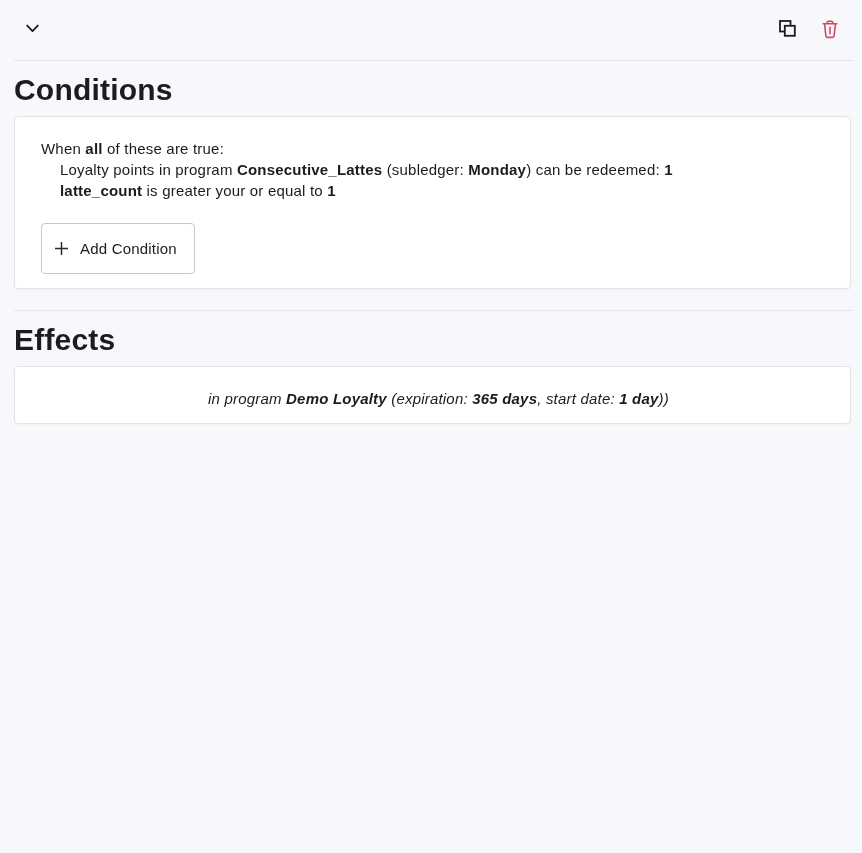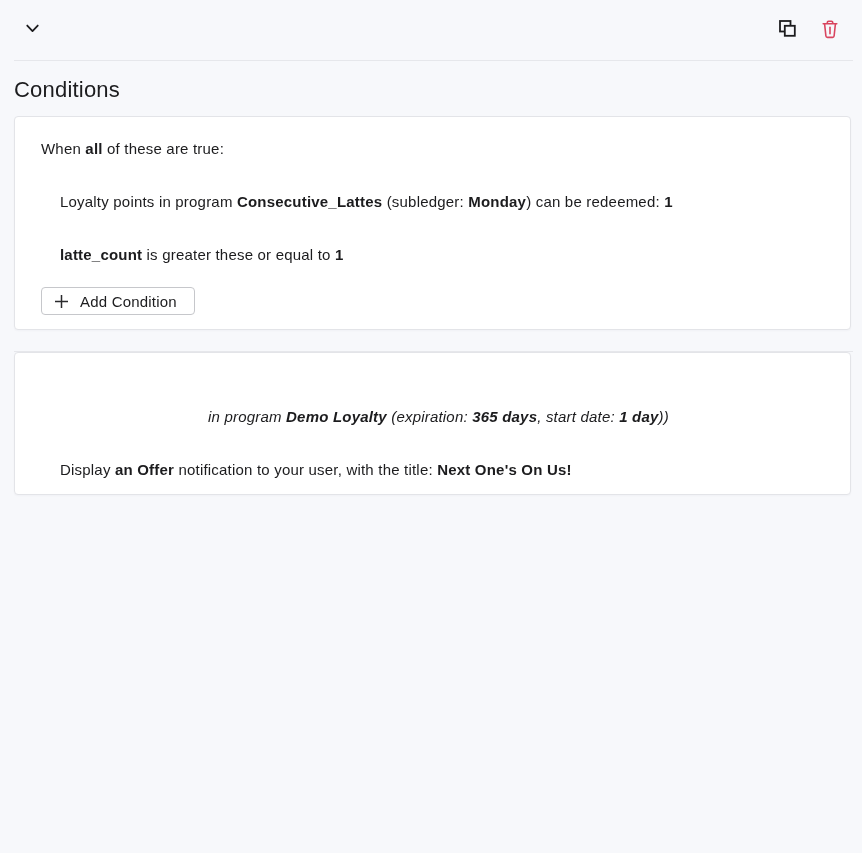--- a/index.html
+++ b/index.html
@@ -38,54 +38,53 @@
   .header .right{display:flex;align-items:center;gap:20px;}
   .delete-btn{color:var(--accent-red);}
 
   .divider{
     border:none;
     border-top:1px solid var(--divider);
     margin:0 9px 0 14px;
   }
 
   .section-title{
-    font-size:22px;
-    font-weight:400;
+    font-size:30px;
+    font-weight:700;
     letter-spacing:.2px;
     line-height:30px;
     margin:14px 0 11px 14px;
   }
 
   .card{
     background:#fff;
     border:1px solid var(--card-border);
     border-radius:4px;
     margin:0 11px 0 14px;
     padding:21px 40px 14px 26px;
     box-shadow:0 1px 2px rgba(30,35,60,.03);
   }
   .intro{line-height:21px;}
   .rule-row{
     line-height:21px;
-    margin-top:32px;
     padding-left:19px;
     cursor:pointer;
   }
   .rule-row.indent-deep{padding-left:167px;font-style:italic;}
 
   .add-btn{
     margin-top:22px;
     display:inline-flex;
     align-items:center;
     gap:11px;
     background:#fff;
     border:1px solid var(--btn-border);
     border-radius:4px;
     padding:6px 17px 6px 12px;
-    height:28px;
+    height:51px;
     font-family:inherit;
     font-size:15px;
     letter-spacing:.2px;
     color:var(--text);
     cursor:pointer;
   }
   .add-btn svg{display:block;}
 
   .effects-block{margin-top:21px;}
 </style>
@@ -124,34 +123,34 @@
 </div>
 
 <hr class="divider">
 
 <h2 class="section-title">Conditions</h2>
 
 <div class="card">
   <div class="intro"><span>When </span><b>all</b><span> of these are true:</span></div>
 
   <div class="rule-row"><span>Loyalty points in program </span><b>Consecutive_Lattes</b><span> (subledger: </span><b>Monday</b><span>) can be redeemed: </span><b>1</b></div>
-  <div class="rule-row"><b>latte_count</b><span> is greater these or equal to </span><b>1</b></div>
+  <div class="rule-row"><b>latte_count</b><span> is greater your or equal to </span><b>1</b></div>
 
   <button class="add-btn">
     <span>
       <svg width="15" height="15" viewBox="0 0 15 15">
         <path d="M7.5 1 V14 M1 7.5 H14" stroke="#2a2a2c" stroke-width="1.5"></path>
       </svg>
     </span>
     <span>Add Condition</span>
   </button>
 </div>
 
 <div class="effects-block">
   <hr class="divider">
+  <h2 class="section-title">Effects</h2>
 
   <div class="card">
 
     <div class="rule-row indent-deep"><span>in program </span><b>Demo Loyalty</b><span> (expiration: </span><b>365 days</b><span>, start date: </span><b>1 day</b><span>))</span></div>
-    <div class="rule-row"><span>Display </span><b>an Offer</b><span> notification to your user, with the title: </span><b>Next One's On Us!</b></div>
 
   </div>
 </div>
 
 </body></html>

